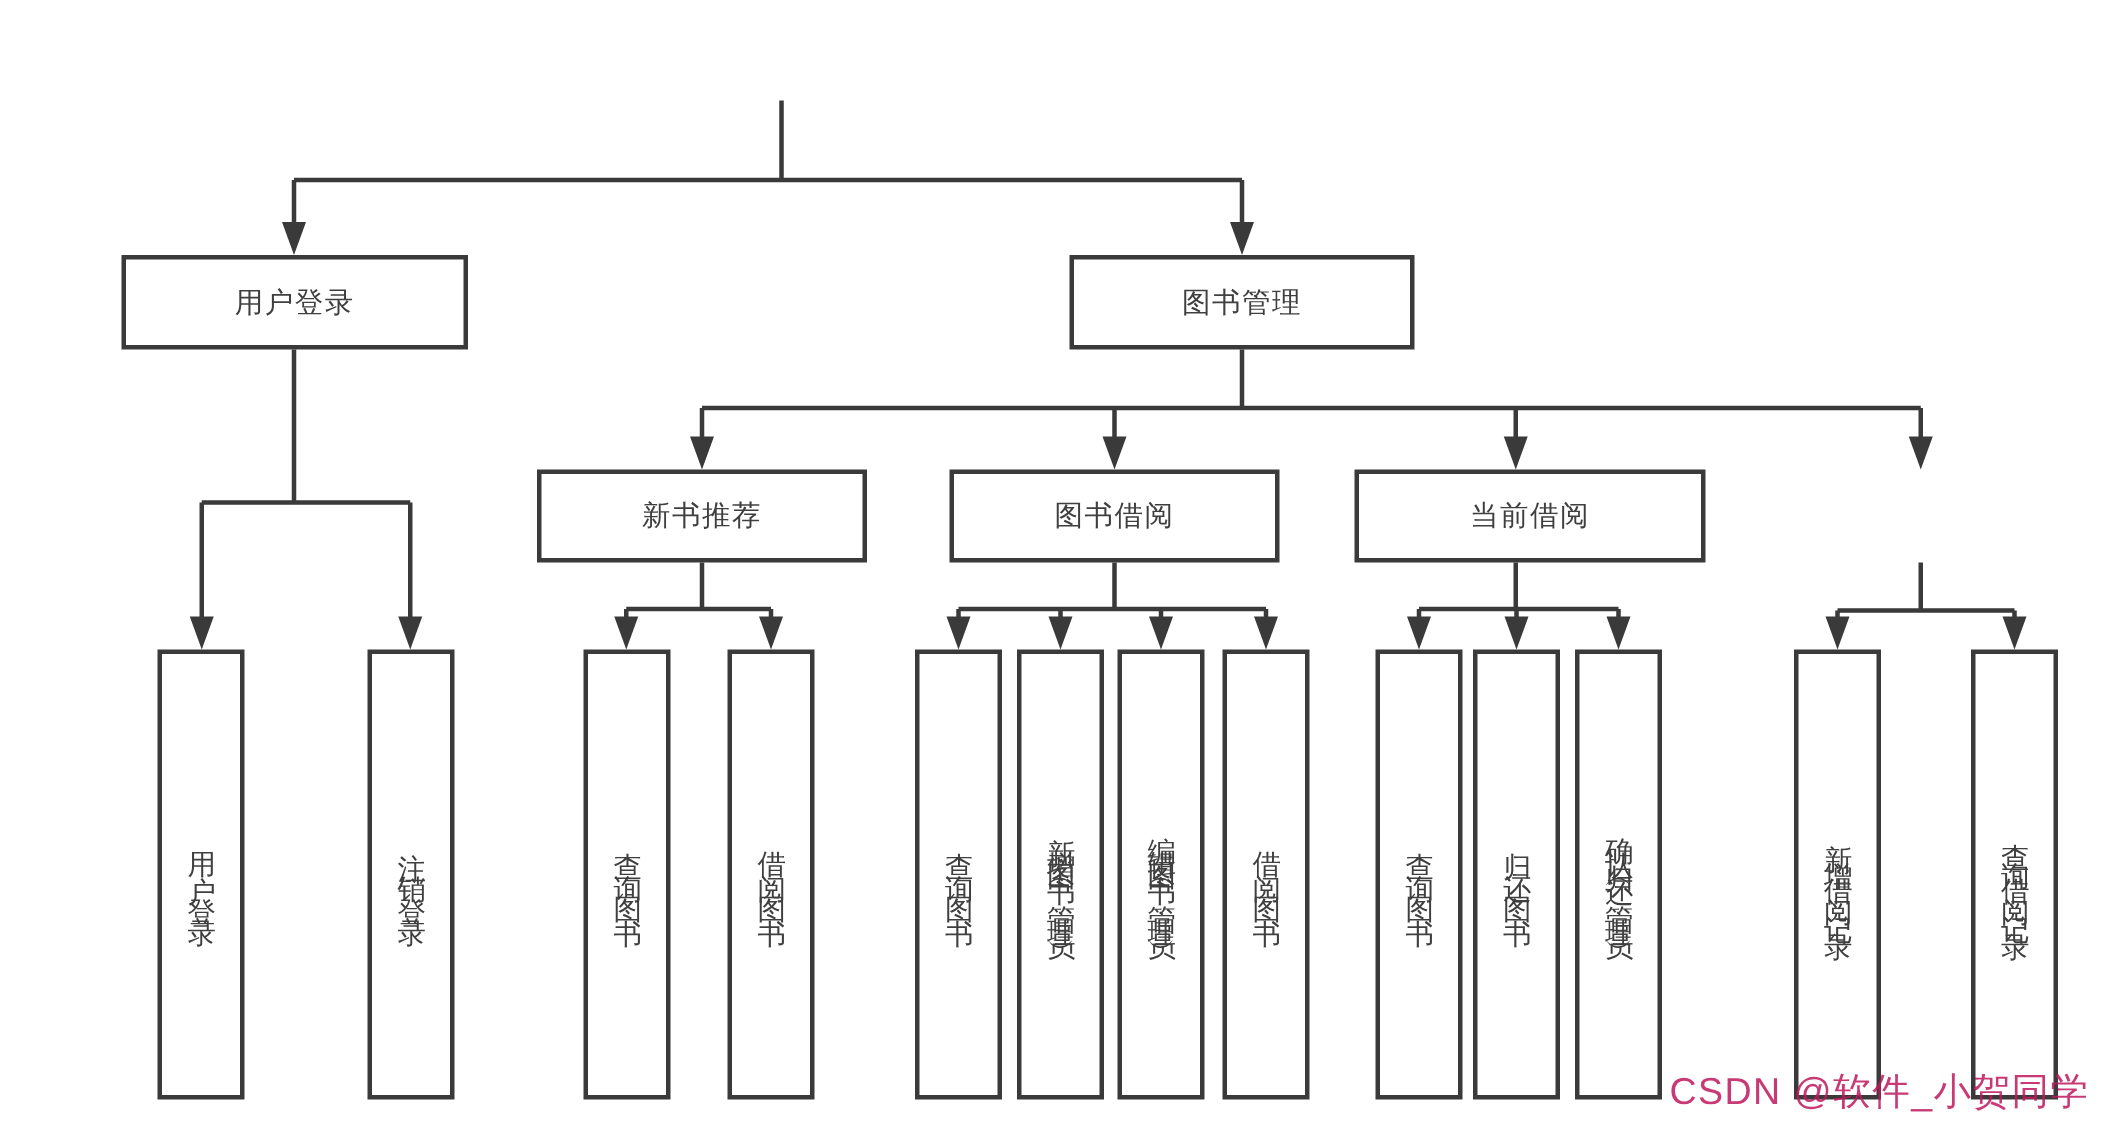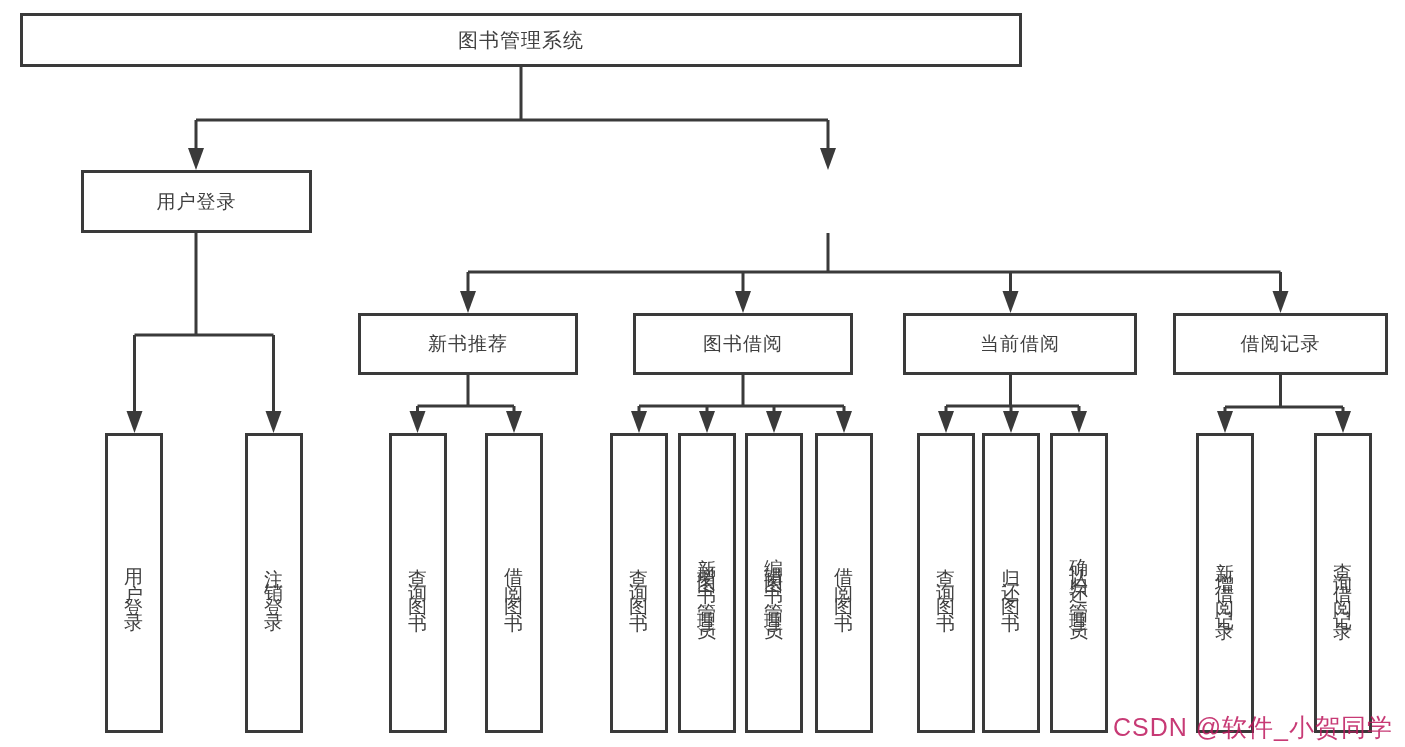--- a/index.html
+++ b/index.html
@@ -67,39 +67,36 @@
         <polygon points="766,411 782,411 774,433"></polygon>
         <polygon points="836,411 852,411 844,433"></polygon>
         <polygon points="938,411 954,411 946,433"></polygon>
         <polygon points="1003,411 1019,411 1011,433"></polygon>
         <polygon points="1071,411 1087,411 1079,433"></polygon>
         <polygon points="1217,411 1233,411 1225,433"></polygon>
         <polygon points="1335,411 1351,411 1343,433"></polygon>
       </g>
     </svg>
 
-  <div class="node hnode root" style="left:20px;top:13px;width:1002px;height:54px;">
-    <span>图书管理系统</span>
-  </div>
 
   <div class="node hnode" style="left:81px;top:170px;width:231px;height:63px;">
     <span>用户登录</span>
+  </div>
+  <div class="node hnode" style="left:713px;top:170px;width:230px;height:63px;">
+    <span>图书管理</span>
   </div>
 
   <div class="node hnode" style="left:633px;top:313px;width:220px;height:62px;">
     <span>图书借阅</span>
   </div>
   <div class="node hnode" style="left:358px;top:313px;width:220px;height:62px;">
     <span>新书推荐</span>
   </div>
   <div class="node hnode" style="left:903px;top:313px;width:234px;height:62px;">
     <span>当前借阅</span>
-  </div>
-  <div class="node hnode" style="left:1173px;top:313px;width:215px;height:62px;">
-    <span>借阅记录</span>
   </div>
 
   <div class="node leaf" style="left:105px;">
     <span class="vlabel" style="letter-spacing: 15px;">用户登录</span>
   </div>
   <div class="node leaf" style="left:245px;">
     <span class="vlabel" style="letter-spacing: 15px;">注销登录</span>
   </div>
 
   <div class="node leaf" style="left:389px;">

